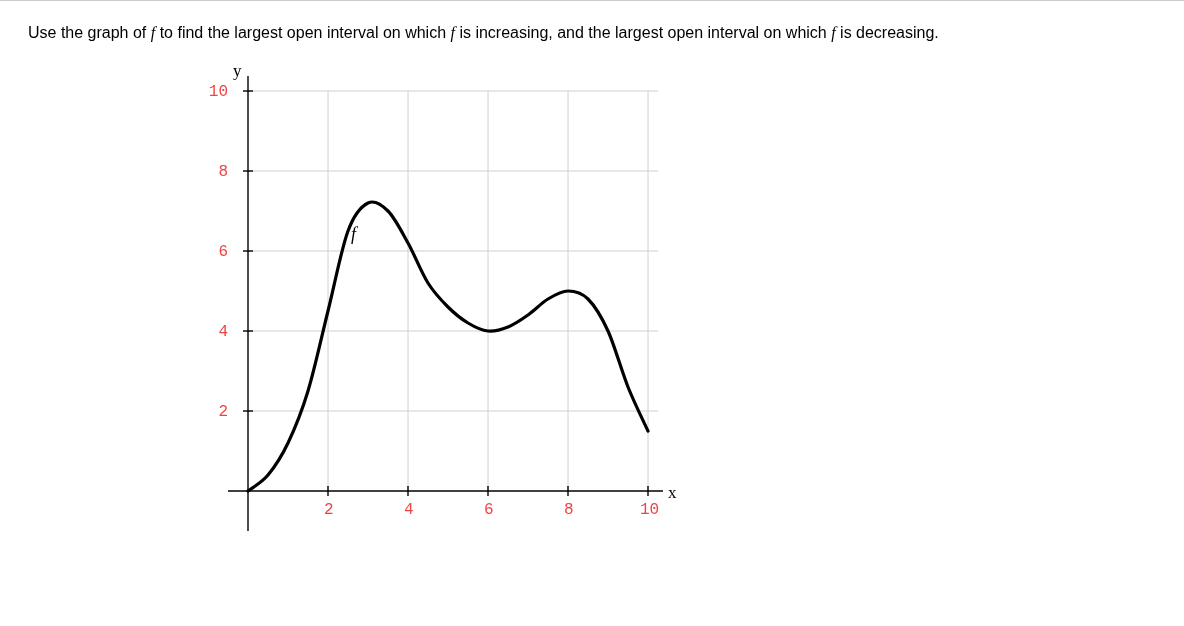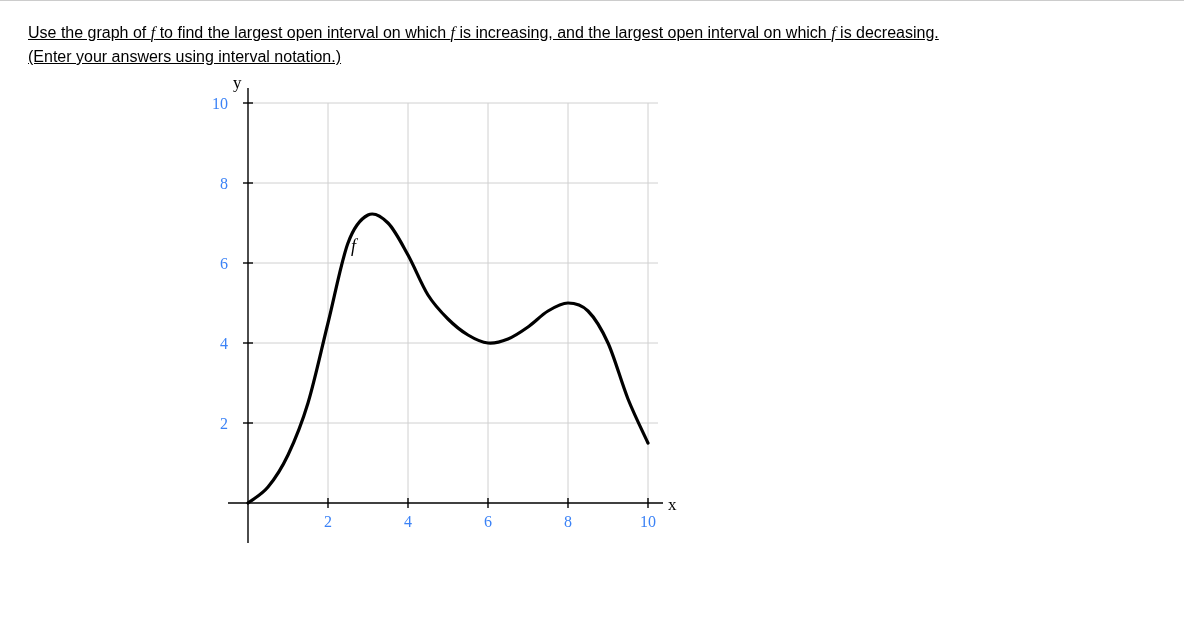--- a/index.html
+++ b/index.html
@@ -10,37 +10,36 @@
     color: #000;
     background: #fff;
     width: 1184px;
   }
   .page {
     border-top: 1px solid #ccc;
     padding: 20px 28px;
   }
   .question-text {
     line-height: 1.5;
-    margin-bottom: 4px;
-    text-decoration: underline;
+    margin-bottom: 16px;
   }
   .italic { font-style: italic; font-family: Georgia, 'Times New Roman', serif; }
   .chart-wrap {
     position: relative;
     width: 520px;
     height: 480px;
     margin-left: 140px;
     margin-bottom: 10px;
   }
   .chart-svg { display: block; }
   .y-tick-label, .x-tick-label {
     position: absolute;
-    font-family: Liberation Serif, serif;
+    font-family: Liberation Mono, monospace;
     font-size: 16px;
-    color: #3b82f6;
+    color: #ef4444;
   }
   .axis-label {
     position: absolute;
     font-family: Georgia, 'Times New Roman', serif;
     font-size: 17px;
   }
   .curve-label {
     position: absolute;
     font-family: Georgia, 'Times New Roman', serif;
     font-style: italic;
@@ -52,21 +51,20 @@
     padding-left: 90px;
   }
 </style>
 </head>
 <body>
 
 <div class="page">
 
   <div class="question-text">
     <span>Use the graph of </span><span class="italic">f</span><span> to find the largest open interval on which </span><span class="italic">f</span><span> is increasing, and the largest open interval on which </span><span class="italic">f</span><span> is decreasing.</span><br>
-    <span>(Enter your answers using interval notation.)</span>
   </div>
 
   <div class="chart-wrap">
 
     <span class="axis-label" style="left:65px; top:0px;">y</span>
 
     <span class="y-tick-label" style="right:460px; top:22px;">10</span>
     <span class="y-tick-label" style="right:460px; top:102px;">8</span>
     <span class="y-tick-label" style="right:460px; top:182px;">6</span>
     <span class="y-tick-label" style="right:460px; top:262px;">4</span>

